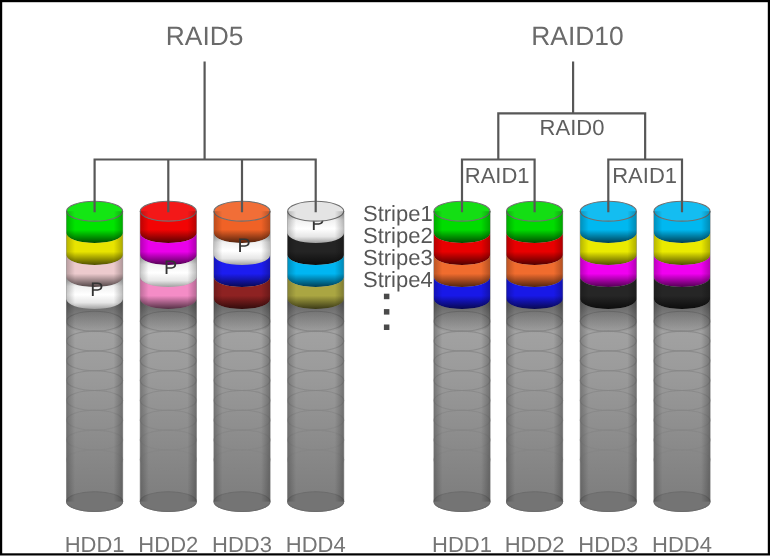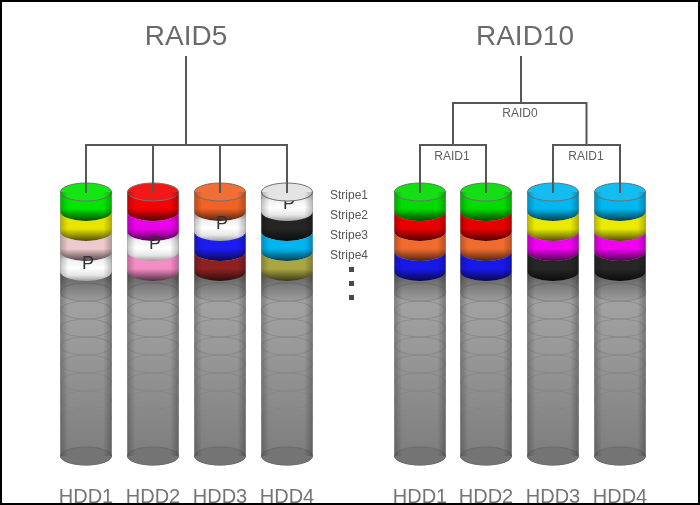--- a/index.html
+++ b/index.html
@@ -3,36 +3,36 @@
 <meta charset="utf-8">
 <style>
   html,body{margin:0;padding:0;}
   body{
     width:700px;height:505px;position:relative;background:#ffffff;
     border:2px solid #000;box-sizing:border-box;overflow:hidden;
     font-family:"Liberation Sans",sans-serif;
   }
   .title{
     position:absolute;transform:translateX(-50%);
-    font-size:28px;color:var(--title,#6a6a6a);white-space:nowrap;
+    font-size:24px;color:var(--title,#6a6a6a);white-space:nowrap;
   }
   .tree-label{
     position:absolute;transform:translateX(-50%);
-    font-size:12px;color:var(--tree_label,#5e5e5e);white-space:nowrap;
+    font-size:20px;color:var(--tree_label,#5e5e5e);white-space:nowrap;
   }
   .tree-overlay{position:absolute;left:0;top:0;z-index:3;}
   .tree-line{stroke:var(--line,#575757);stroke-width:2;fill:none;}
   .disk{position:absolute;top:178px;width:56px;height:292px;z-index:2;}
   .hdd-label{
     position:absolute;top:483px;transform:translateX(-50%);
     font-size:20px;color:var(--hdd_label,#757575);white-space:nowrap;z-index:2;
   }
   .stripe-legend{
     position:absolute;left:328px;top:183px;z-index:2;
-    font-size:12px;color:var(--stripe_label,#565656);line-height:20px;
+    font-size:20px;color:var(--stripe_label,#565656);line-height:20px;
   }
   .dot{
     position:absolute;left:347px;width:5px;height:5px;
     background:var(--dots,#4a4a4a);z-index:2;
   }
 </style>
 </head>
 <body>
 
 <svg class="tree-overlay" width="700" height="505">

